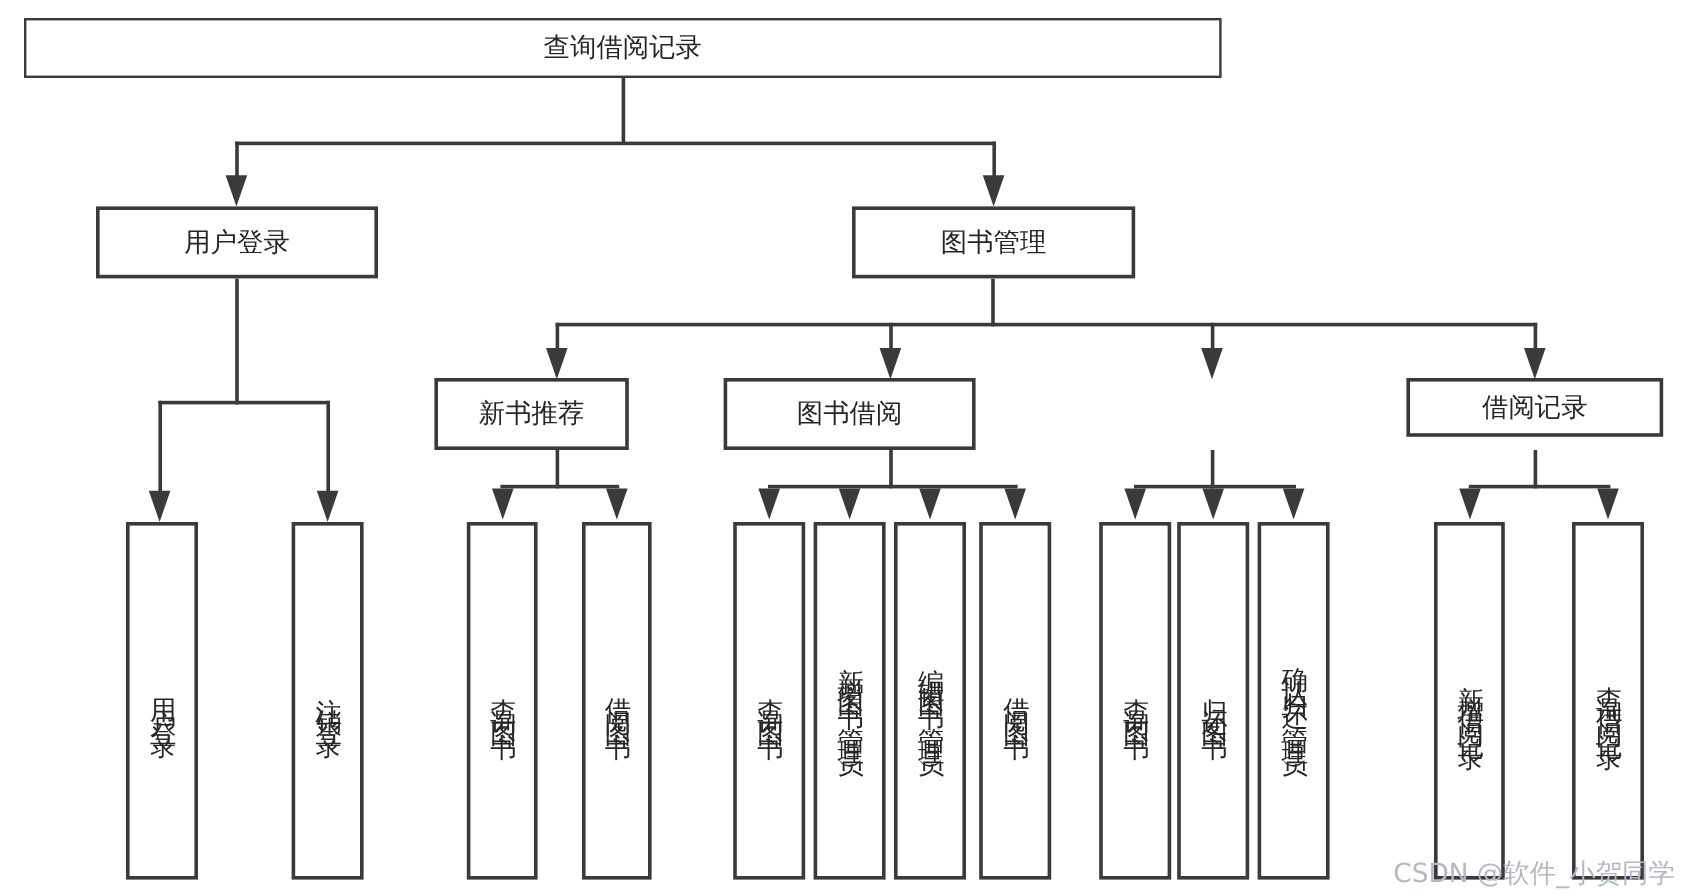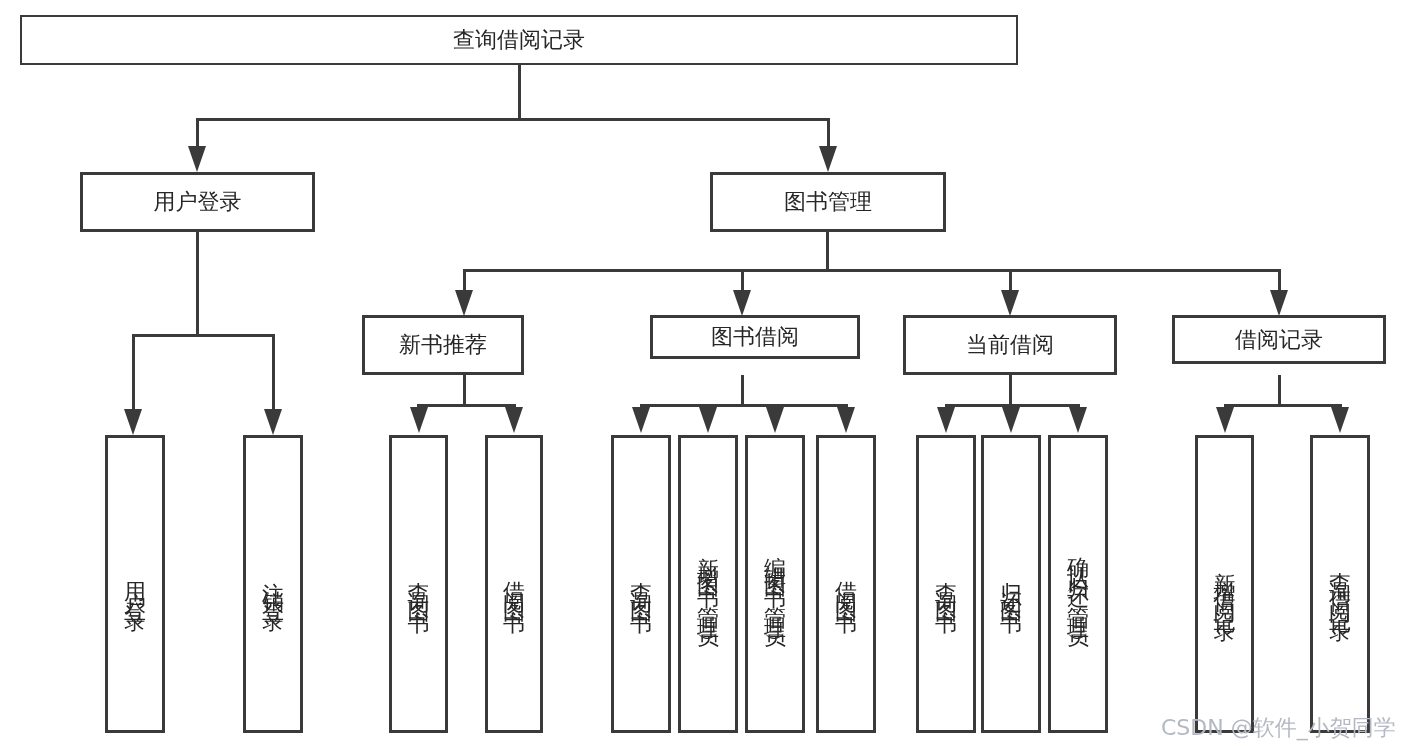--- a/index.html
+++ b/index.html
@@ -102,25 +102,22 @@
   <div class="vl" style="left:1009px;top:269px;height:24px"></div>
   <div class="vl" style="left:1278px;top:269px;height:24px"></div>
   <div class="arrow" style="left:455px;top:290px"></div>
   <div class="arrow" style="left:733px;top:290px"></div>
   <div class="arrow" style="left:1001px;top:290px"></div>
   <div class="arrow" style="left:1270px;top:290px"></div>
 
   <div class="box" style="left:362px;top:315px;width:162px;height:60px">
     <span>新书推荐</span>
   </div>
-  <div class="box" style="left:650px;top:315px;width:210px;height:44px">
+  <div class="box" style="left:603px;top:315px;width:210px;height:60px">
     <span>图书借阅</span>
-  </div>
-  <div class="box" style="left:903px;top:315px;width:214px;height:60px">
-    <span>当前借阅</span>
   </div>
   <div class="box" style="left:1172px;top:315px;width:214px;height:49px">
     <span>借阅记录</span>
   </div>
 
   <div class="vl" style="left:463px;top:375px;height:32px"></div>
   <div class="hl" style="left:417px;top:404px;width:99px"></div>
   <div class="arrow" style="left:410px;top:407px"></div>
   <div class="arrow" style="left:505px;top:407px"></div>
 

